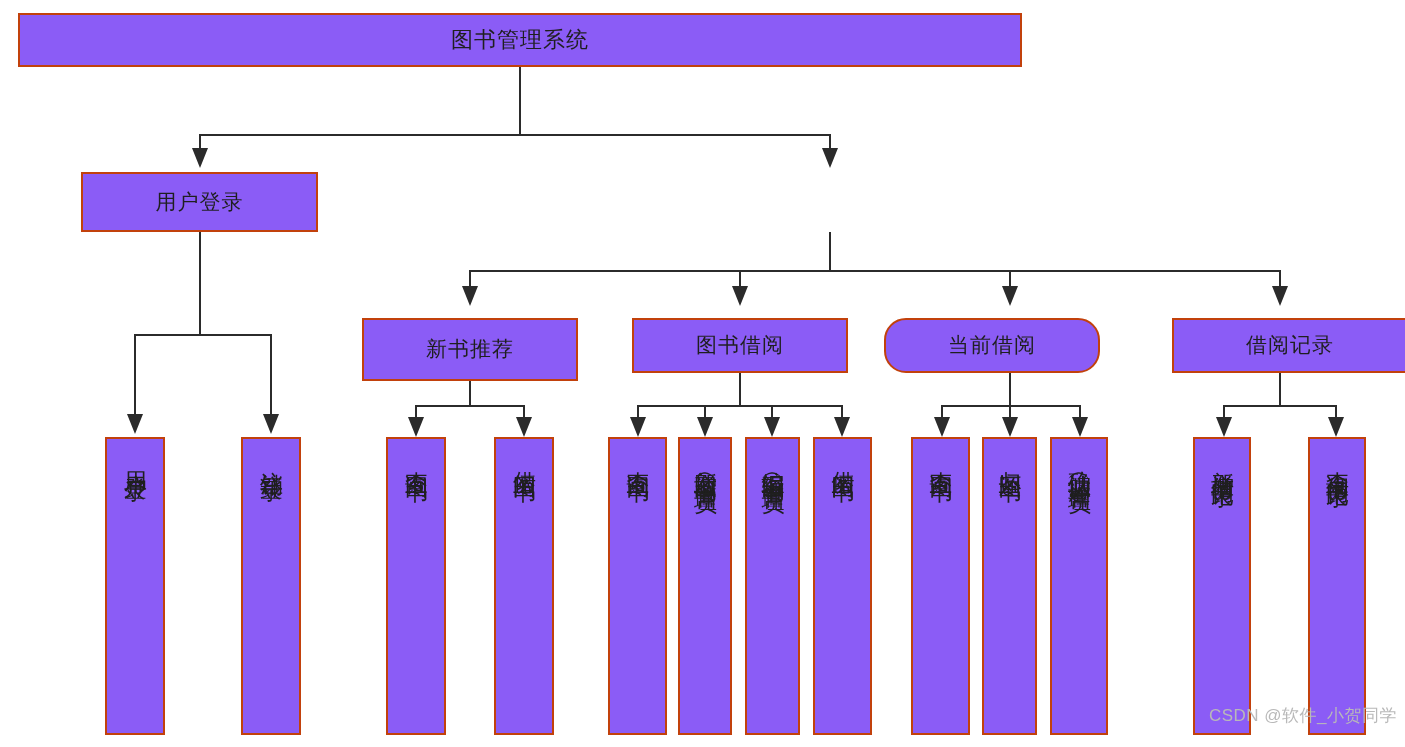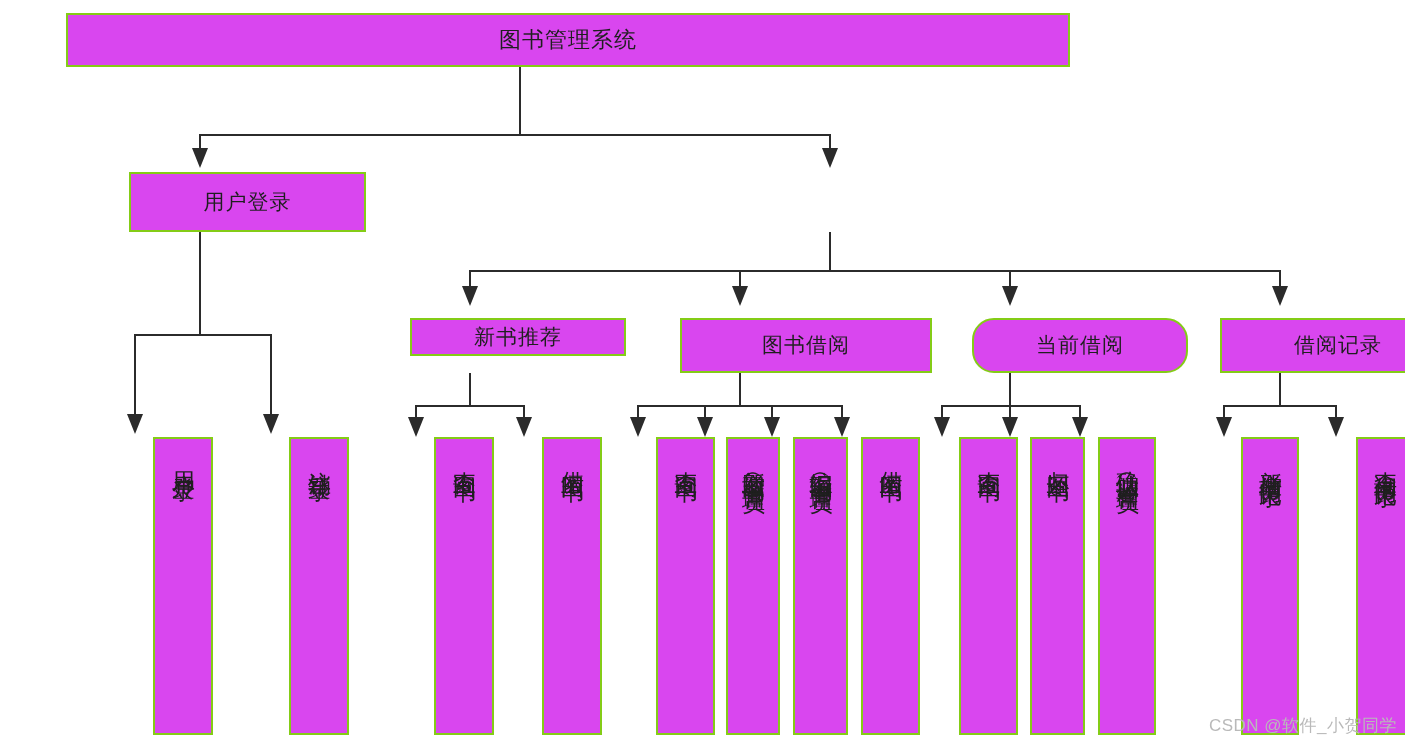--- a/index.html
+++ b/index.html
@@ -11,28 +11,27 @@
     overflow:hidden;
     position:relative;
   }
   #diagram{
     position:absolute;left:0;top:0;width:1405px;height:747px;
   }
   
   .node{
     position:absolute;
     box-sizing:border-box;
-    background:#d946ef;
-    border:2px solid #84cc16;
+    background:#8b5cf6;
+    border:2px solid #c2410c;
     display:flex;
     align-items:center;
     justify-content:center;
     color:#1a1a1a;
     z-index:3;
-    margin-left:48px;
   }
   .node .label{
     font-size:21px;
     line-height:1.15;
     letter-spacing:1px;
     white-space:nowrap;
     color:#1f1f1f;
   }
   
   .node.root .label{font-size:22px;}
@@ -64,21 +63,21 @@
     position:absolute;
     width:0;height:0;
     border-left:8px solid transparent;
     border-right:8px solid transparent;
     border-top:20px solid #2b2b2b;
     z-index:2;
   }
   
   #watermark{
     position:absolute;
-    right:8px;bottom:10px;
+    right:8px;bottom:20px;
     font-size:17px;
     color:#b9b9b9;
     letter-spacing:0.5px;
     white-space:nowrap;
     z-index:6;
     pointer-events:none;
   }
 </style>
 </head>
 <body>
@@ -119,27 +118,27 @@
 
   <div class="line vline" style="left:739px;top:270px;width:2px;height:22px;"></div>
   <div class="arrow" style="left:732px;top:286px;"></div>
 
   <div class="line vline" style="left:1009px;top:270px;width:2px;height:22px;"></div>
   <div class="arrow" style="left:1002px;top:286px;"></div>
 
   <div class="line vline" style="left:1279px;top:270px;width:2px;height:22px;"></div>
   <div class="arrow" style="left:1272px;top:286px;"></div>
 
-  <div class="node" style="left:362px;top:318px;width:216px;height:38px;">
+  <div class="node" style="left:362px;top:318px;width:216px;height:63px;">
     <span class="label">新书推荐</span>
   </div>
-  <div class="node" style="left:632px;top:318px;width:252px;height:55px;">
+  <div class="node" style="left:632px;top:318px;width:216px;height:55px;">
     <span class="label">图书借阅</span>
   </div>
-  <div class="node" style="left:924px;top:318px;width:216px;height:55px;border-radius:22px;">
+  <div class="node" style="left:884px;top:318px;width:216px;height:55px;border-radius:22px;">
     <span class="label">当前借阅</span>
   </div>
   <div class="node" style="left:1172px;top:318px;width:236px;height:55px;">
     <span class="label">借阅记录</span>
   </div>
 
   <div class="line vline" style="left:469px;top:373px;width:2px;height:34px;"></div>
   <div class="line hline" style="left:415px;top:405px;width:110px;height:2px;"></div>
   <div class="line vline" style="left:415px;top:405px;width:2px;height:18px;"></div>
   <div class="arrow" style="left:408px;top:417px;"></div>

